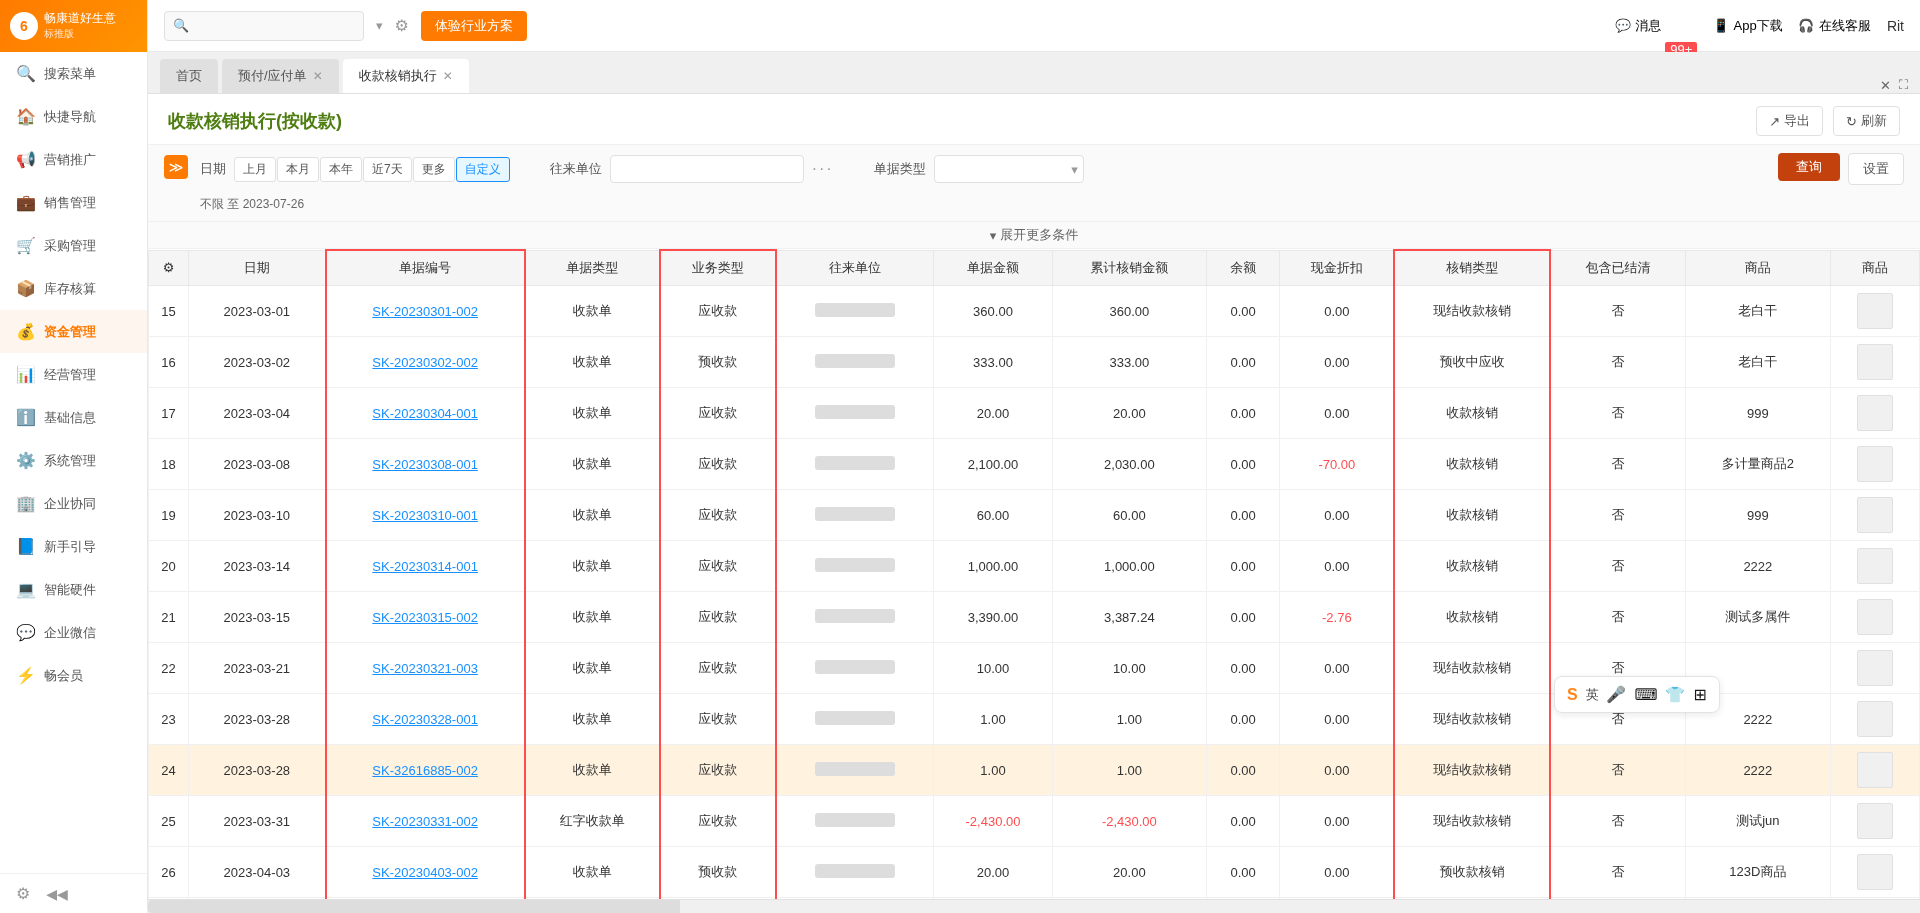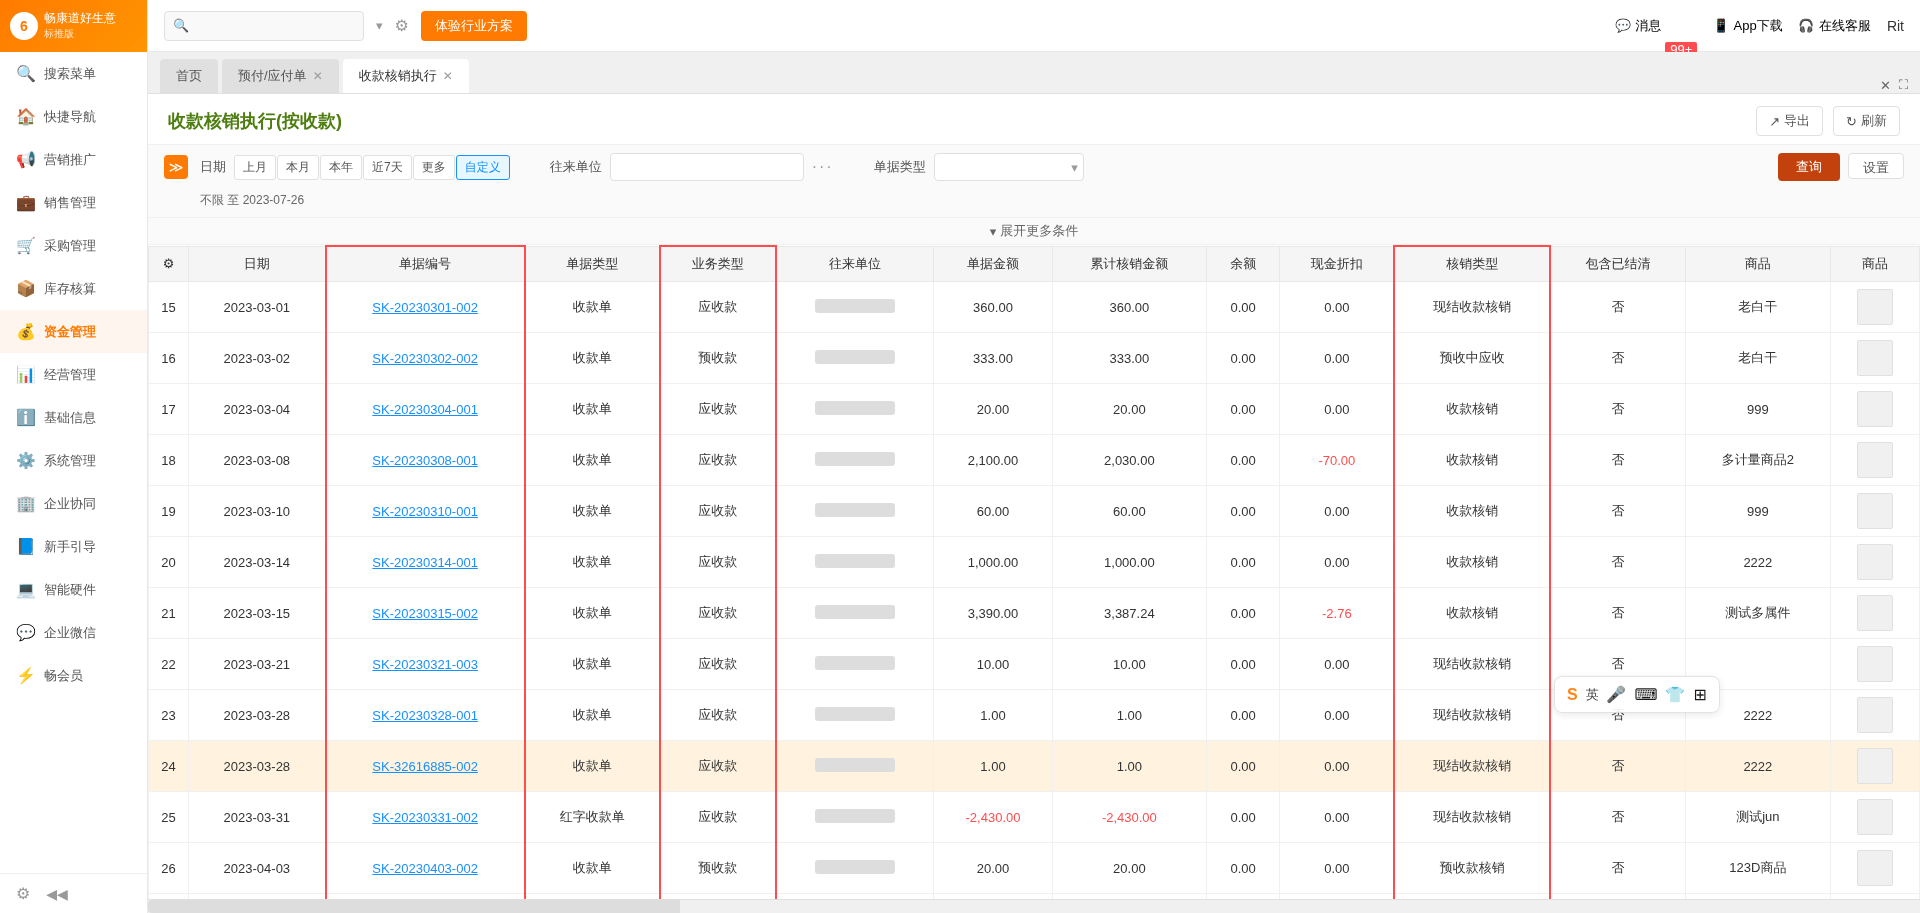--- a/index.html
+++ b/index.html
@@ -245,21 +245,21 @@
       font-size: 13px;
       height: 28px;
     }
     .settings-btn {
       border: 1px solid #e0e0e0;
       background: #fff;
       border-radius: 4px;
       padding: 5px 14px;
       cursor: pointer;
       color: #555;
-      height: 26px;
+      height: 32px;
     }
 
     .expand-more-bar {
       display: flex; align-items: center; justify-content: center;
       padding: 4px;
       border-bottom: 1px solid #f0f0f0;
       background: #fafafa;
     }
     .expand-more-btn {
       display: flex; align-items: center; gap: 4px;

